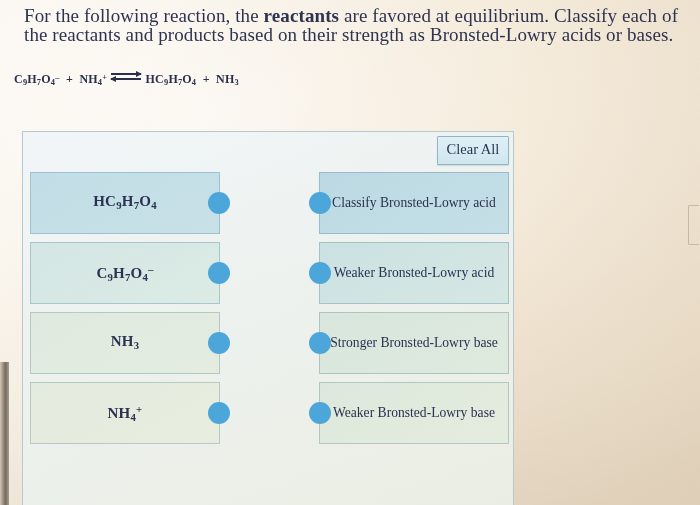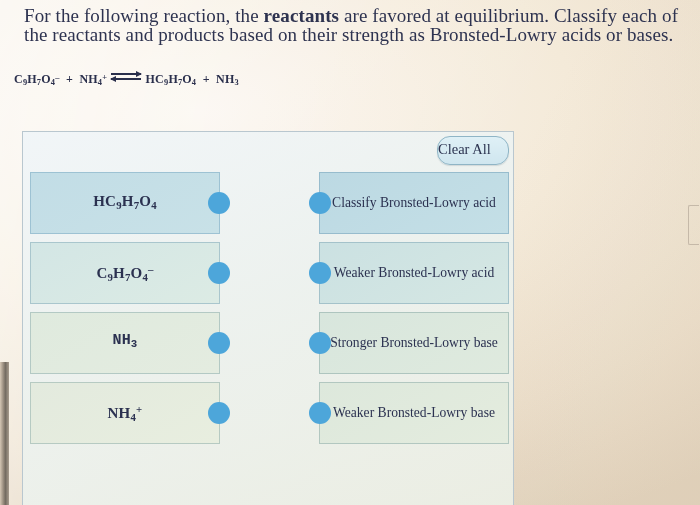--- a/index.html
+++ b/index.html
@@ -123,26 +123,27 @@
     box-sizing: border-box;
   }
 
   #clear-all {
     position: absolute;
     left: 414px;
     top: 4px;
     width: 70px;
     height: 27px;
     border: 1px solid #8fb5c6;
-    border-radius: 13px;
+    border-radius: 1px;
     background: linear-gradient(180deg, #dff0f6 0%, #cfe6ef 100%);
     color: #2b3350;
     font-family: "Liberation Serif", serif;
     font-size: 14.5px;
     line-height: 25px;
+    text-align: center;
     cursor: pointer;
     box-shadow: 0 1px 1px rgba(120,140,150,0.25);
   }
 
   #columns {
     position: absolute;
     left: 0;
     top: 40px;
     width: 492px;
     height: 334px;
@@ -167,21 +168,21 @@
     text-align: center;
     color: #2b3150;
     font-size: 13.6px;
     line-height: 18px;
     cursor: pointer;
     padding: 0 10px;
   }
   
   #left-column  .match-item:nth-child(1) { background: linear-gradient(150deg,#c2dde6 0%, #c8e1e7 100%); border-color:#9dc2d3; }
   #left-column  .match-item:nth-child(2) { background: linear-gradient(150deg,#d3e6e5 0%, #dcebe4 100%); border-color:#a9c6cd; }
-  #left-column  .match-item:nth-child(3) { background: linear-gradient(150deg,#dfeade 0%, #e4ece0 100%); border-color:#b3c9c4;font-family:Liberation Mono, monospace; }
+  #left-column  .match-item:nth-child(3) { background: linear-gradient(150deg,#dfeade 0%, #e4ece0 100%); border-color:#b3c9c4; }
   #left-column  .match-item:nth-child(4) { background: linear-gradient(150deg,#e3eade 0%, #e8eedf 100%); border-color:#b6cac2; }
   #right-column .match-item:nth-child(1) { background: linear-gradient(150deg,#bcd9e3 0%, #c4dfe6 100%); border-color:#97bccd; }
   #right-column .match-item:nth-child(2) { background: linear-gradient(150deg,#cbe1e2 0%, #d5e7e3 100%); border-color:#a4c2ca; }
   #right-column .match-item:nth-child(3) { background: linear-gradient(150deg,#d8e6dd 0%, #dfeade 100%); border-color:#aec5bf; }
   #right-column .match-item:nth-child(4) { background: linear-gradient(150deg,#dde8dc 0%, #e4ecde 100%); border-color:#b2c7c0; }
 
   .match-label sub { font-size: 0.72em; vertical-align: -0.28em; }
   .match-label sup { font-size: 0.72em; vertical-align: 0.42em; }
   .formula { font-weight: bold; font-size: 15px; letter-spacing: 0.2px; }
 

